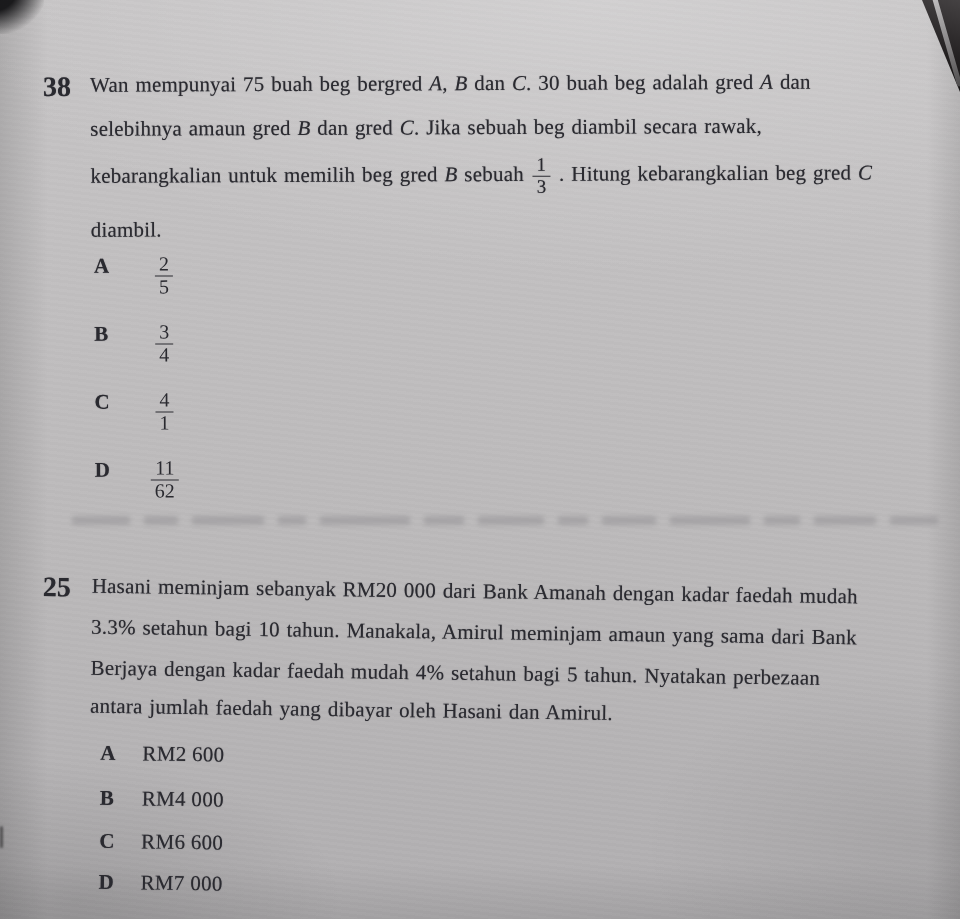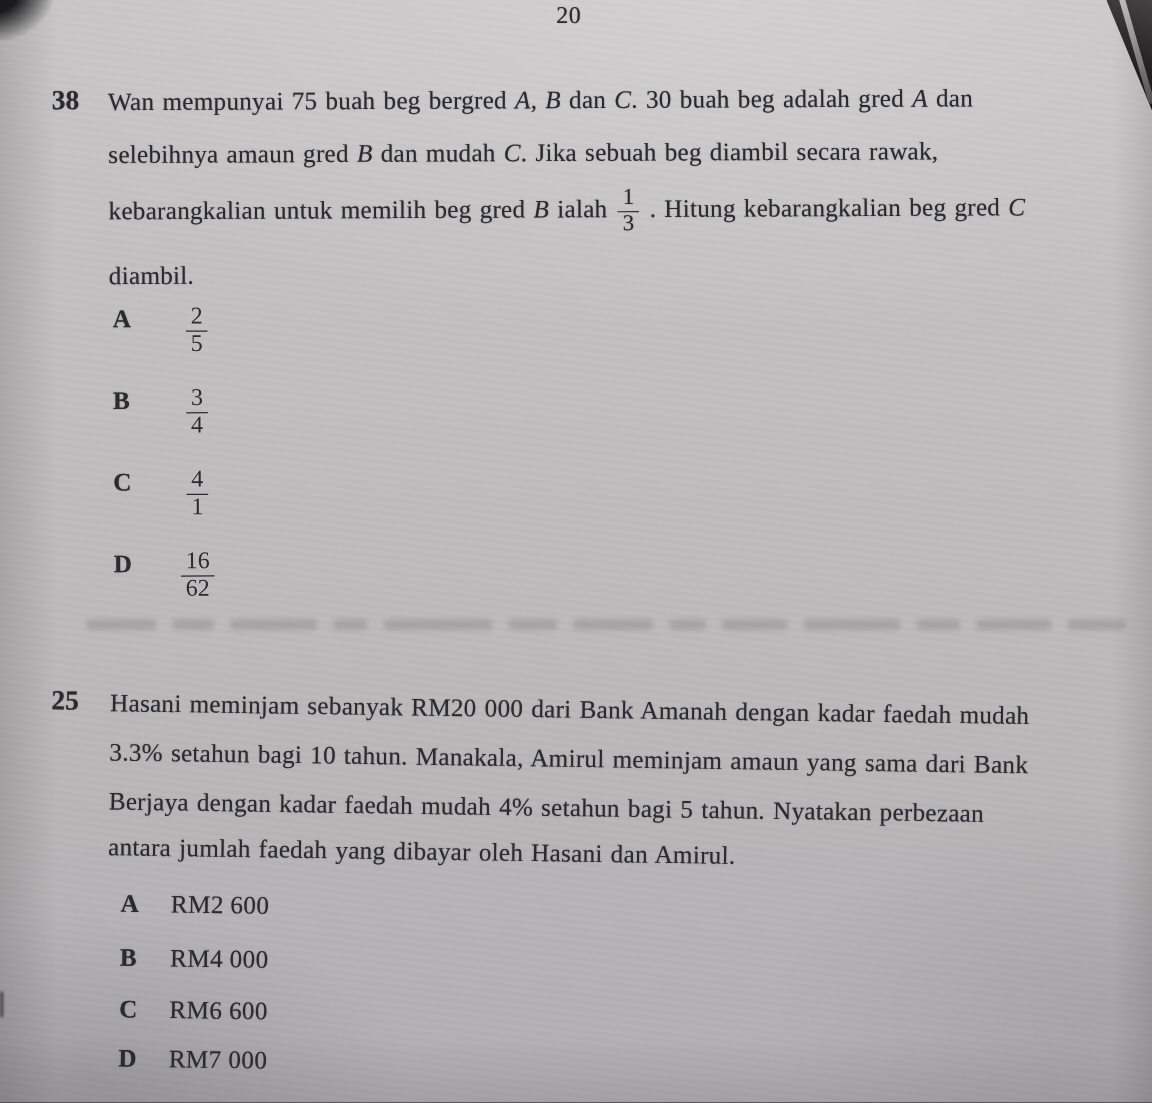--- a/index.html
+++ b/index.html
@@ -26,21 +26,21 @@
   .pagenum{
     position:absolute;top:2px;left:0;width:948px;
     text-align:center;font-size:20px;letter-spacing:.5px;
     text-shadow:0 0 1px rgba(42,42,48,.5);
   }
   .q{position:absolute;}
   .q38{left:43px;top:70px;width:900px;height:450px;transform:rotate(-.25deg);transform-origin:0 0;}
   .q39{left:43px;top:570px;width:900px;height:345px;transform:rotate(.8deg);transform-origin:0 0;}
   .qnum{
     position:absolute;left:0;top:1px;
-    font-weight:bold;font-size:23px;
+    font-weight:bold;font-size:28px;
     text-shadow:0 0 1px rgba(42,42,48,.55);
   }
   .qline{
     position:absolute;white-space:pre-wrap;
     font-size:21px;letter-spacing:.2px;word-spacing:1.3px;
     line-height:26px;
     text-shadow:0 0 1px rgba(42,42,48,.55);
   }
   .it{font-style:italic;}
   .q38 .qline{left:47px;}
@@ -113,28 +113,27 @@
     position:absolute;left:0;top:826px;width:3px;height:22px;
     background:rgba(25,25,27,.55);border-radius:2px;filter:blur(1px);
   }
 </style>
 </head>
 <body>
 
 <div id="page">
   <div class="paper-bg"></div>
 
-  <div class="pagenum">20</div>
 
   <section class="q q38">
     <span class="qnum">38</span>
     <div id="q38-lines">
         <div class="qline l1"><span>Wan mempunyai 75 buah beg bergred </span><span class="it">A</span><span>, </span><span class="it">B</span><span> dan </span><span class="it">C</span><span>. 30 buah beg adalah gred </span><span class="it">A</span><span> dan</span></div>
-        <div class="qline l2"><span>selebihnya amaun gred </span><span class="it">B</span><span> dan mudah </span><span class="it">C</span><span>. Jika sebuah beg diambil secara rawak,</span></div>
-        <div class="qline l3"><span>kebarangkalian untuk memilih beg gred </span><span class="it">B</span><span> ialah </span><span class="frac"><span class="num">1</span><span class="den">3</span></span><span> . Hitung kebarangkalian beg gred </span><span class="it">C</span></div>
+        <div class="qline l2"><span>selebihnya amaun gred </span><span class="it">B</span><span> dan gred </span><span class="it">C</span><span>. Jika sebuah beg diambil secara rawak,</span></div>
+        <div class="qline l3"><span>kebarangkalian untuk memilih beg gred </span><span class="it">B</span><span> sebuah </span><span class="frac"><span class="num">1</span><span class="den">3</span></span><span> . Hitung kebarangkalian beg gred </span><span class="it">C</span></div>
         <div class="qline l4"><span>diambil.</span></div>
       </div>
     <div id="q38-options">
         <div class="opt o1">
           <span class="olabel">A</span>
           <span class="optfrac"><span class="frac">
               <span class="num">2</span>
               <span class="den">5</span>
             </span></span>
         </div>
@@ -148,21 +147,21 @@
         <div class="opt o3">
           <span class="olabel">C</span>
           <span class="optfrac"><span class="frac">
               <span class="num">4</span>
               <span class="den">1</span>
             </span></span>
         </div>
         <div class="opt o4">
           <span class="olabel">D</span>
           <span class="optfrac"><span class="frac">
-              <span class="num">16</span>
+              <span class="num">11</span>
               <span class="den">62</span>
             </span></span>
         </div>
       </div>
   </section>
 
   <div class="ghost" id="ghost">
       <span style="width: 58px;"></span>
       <span style="width: 34px;"></span>
       <span style="width: 72px;"></span>

